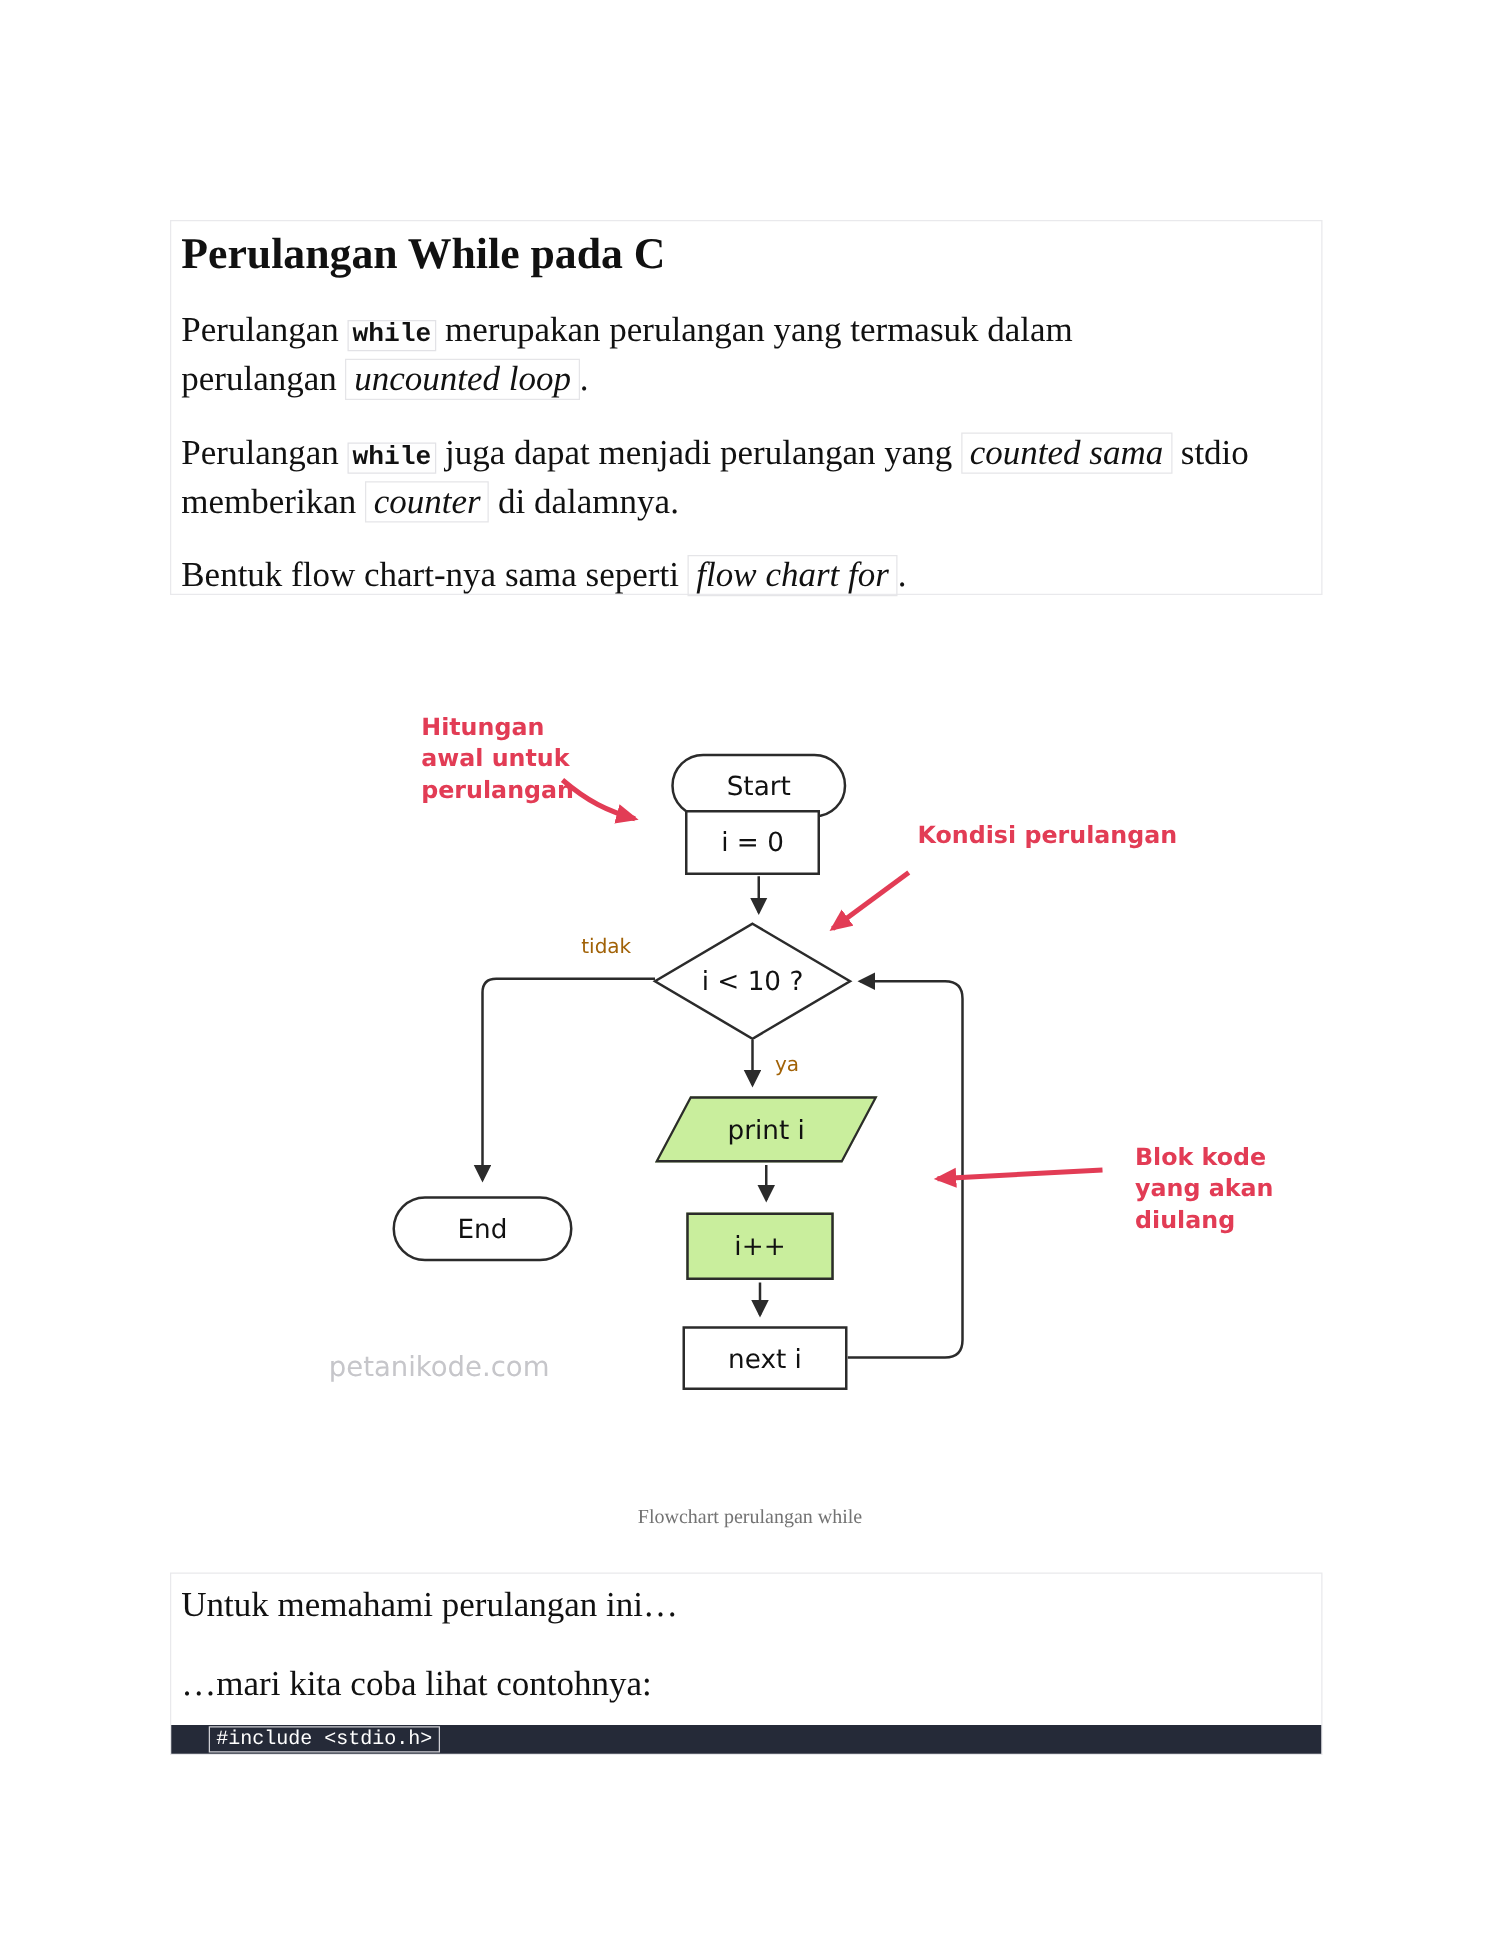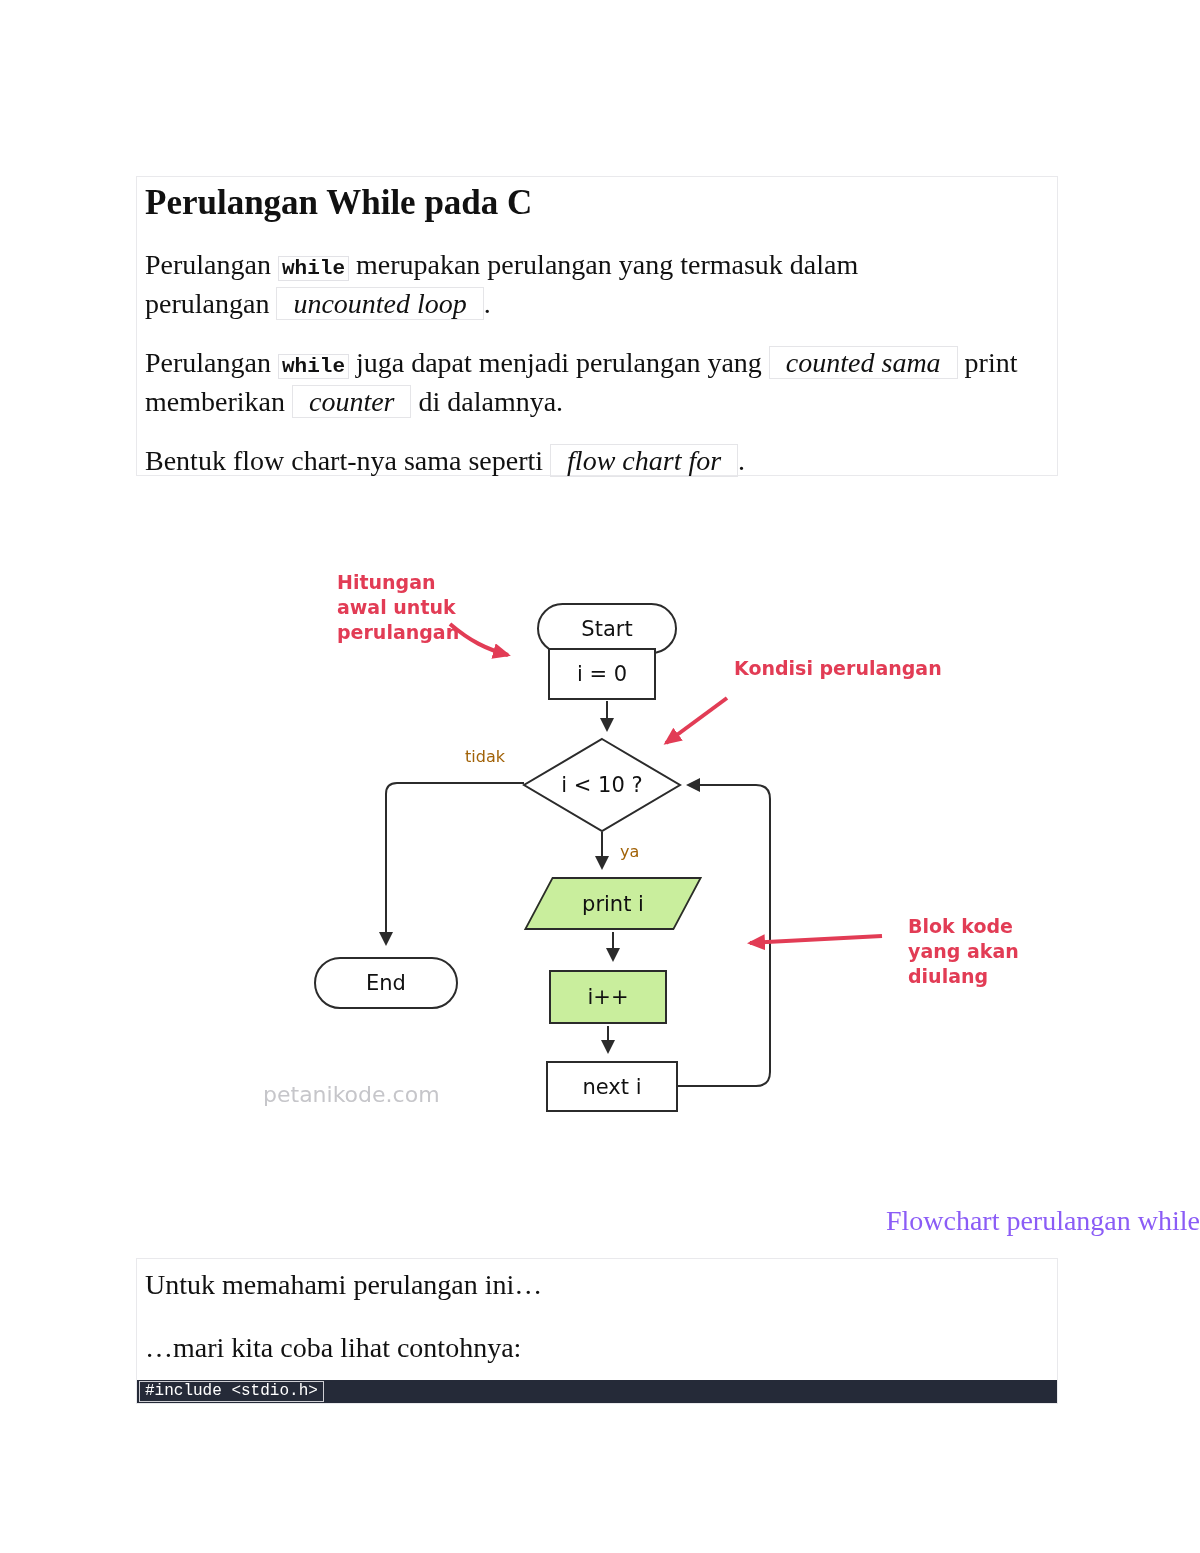--- a/index.html
+++ b/index.html
@@ -12,25 +12,25 @@
   #intro-card{top:176px;height:300px;padding:4px 8px;}
   #outro-card{top:1258px;height:146px;padding:4px 8px;}
 
   h1.title{font-size:35px;line-height:40px;font-weight:bold;margin:2px 0 0 0;}
   p.body{font-size:28px;line-height:35px;margin:24px 0 0 0;}
   #outro-card p.body{margin-top:4px;}
   #outro-card p.body + p.body{margin-top:28px;}
 
   .inline-code{font-family:"Liberation Mono",monospace;font-weight:bold;font-size:21px;
                border:1px solid #e2e2e6;padding:0 3px;background:#fefefe;}
-  .inline-em{font-style:italic;border:1px solid #e5e5e8;padding:0 16px;}
+  .inline-em{font-style:italic;border:1px solid #e5e5e8;padding:0 6px;}
 
   
   .code-bar{position:absolute;left:0;right:0;bottom:0;height:23px;background:#252a38;
-            display:flex;align-items:center;}
+            display:flex;align-items:center;padding-left:28px;}
   .code-line{color:#ffffff;font-family:"Liberation Mono",monospace;font-size:16px;
              line-height:19px;border:1px solid #cfcfd4;padding:0 5px;margin-left:2px;}
 
   
   #fc-svg{position:absolute;left:0;top:0;z-index:1;pointer-events:none;}
   .fc-node{position:absolute;display:flex;align-items:center;justify-content:center;
            font-family:"DejaVu Sans","Liberation Sans",sans-serif;font-size:21px;color:#111;
            background:#fff;border:2px solid #2b2b2b;box-sizing:border-box;z-index:2;}
   .stadium{border-radius:26px;}
   .green{background:#c9ee9d;}
@@ -39,34 +39,34 @@
             font-family:"DejaVu Sans","Liberation Sans",sans-serif;font-size:21px;color:#111;
             background:transparent;border:none;z-index:3;}
   .fc-edgelabel{position:absolute;font-family:"DejaVu Sans","Liberation Sans",sans-serif;
                 font-size:16px;color:#a16207;z-index:2;}
   .fc-note{position:absolute;color:#e23c55;font-family:"DejaVu Sans","Liberation Sans",sans-serif;
            font-size:19px;line-height:25px;font-weight:600;white-space:pre-line;z-index:3;}
   .watermark{position:absolute;left:263px;top:1082px;font-family:"DejaVu Sans","Liberation Sans",sans-serif;
              font-size:22px;color:#c6c6ca;z-index:1;}
 
   
-  .caption{position:absolute;left:0;top:1205px;width:1200px;text-align:right;
-           font-size:28px;color:#8b5cf6;}
+  .caption{position:absolute;left:0;top:1205px;width:1200px;text-align:center;
+           font-size:16px;color:#737373;}
 </style>
 </head>
 <body>
 
 <div id="page">
 
   <div class="card" id="intro-card">
     <h1 class="title">Perulangan While pada C</h1>
 
     <p class="body"><span>Perulangan </span><span class="inline-code">while</span><span> merupakan perulangan yang termasuk dalam</span><br><span>perulangan </span><span class="inline-em">uncounted loop</span><span>.</span></p>
 
-    <p class="body"><span>Perulangan </span><span class="inline-code">while</span><span> juga dapat menjadi perulangan yang </span><span class="inline-em">counted sama</span><span> print</span><br><span>memberikan </span><span class="inline-em">counter</span><span> di dalamnya.</span></p>
+    <p class="body"><span>Perulangan </span><span class="inline-code">while</span><span> juga dapat menjadi perulangan yang </span><span class="inline-em">counted sama</span><span> stdio</span><br><span>memberikan </span><span class="inline-em">counter</span><span> di dalamnya.</span></p>
 
     <p class="body"><span>Bentuk flow chart-nya sama seperti </span><span class="inline-em">flow chart for</span><span>.</span></p>
   </div>
 
   <svg id="fc-svg" width="1200" height="1553" viewBox="0 0 1200 1553">
     <defs>
       <marker id="ah" markerUnits="userSpaceOnUse" markerWidth="18" markerHeight="16" refX="12" refY="7" orient="auto">
         <path d="M0,0 L14,7 L0,14 Z" fill="#2b2b2b"></path>
       </marker>
       <marker id="ahr" markerUnits="userSpaceOnUse" markerWidth="22" markerHeight="18" refX="15" refY="8" orient="auto">

